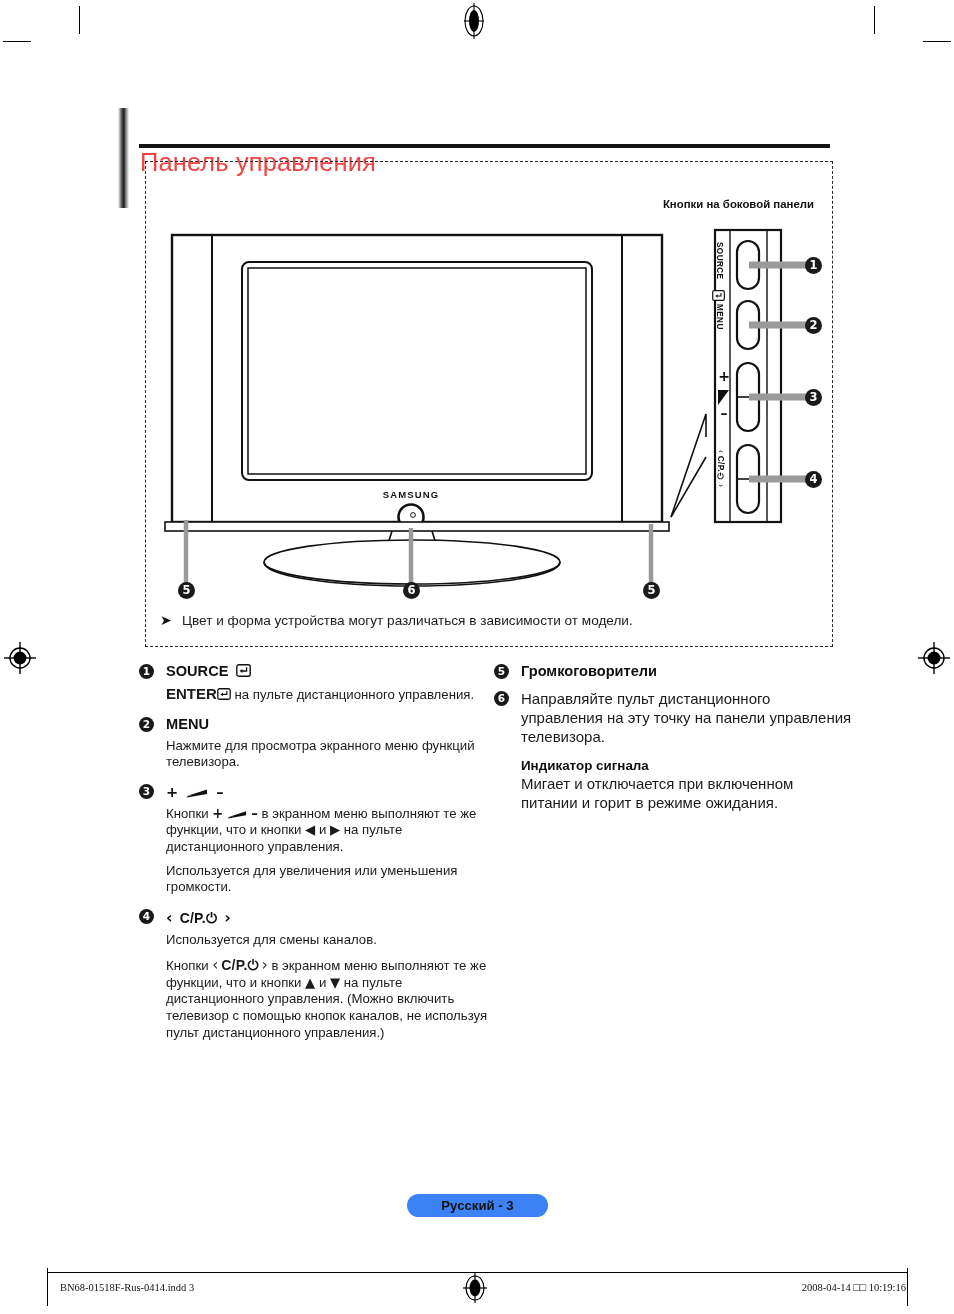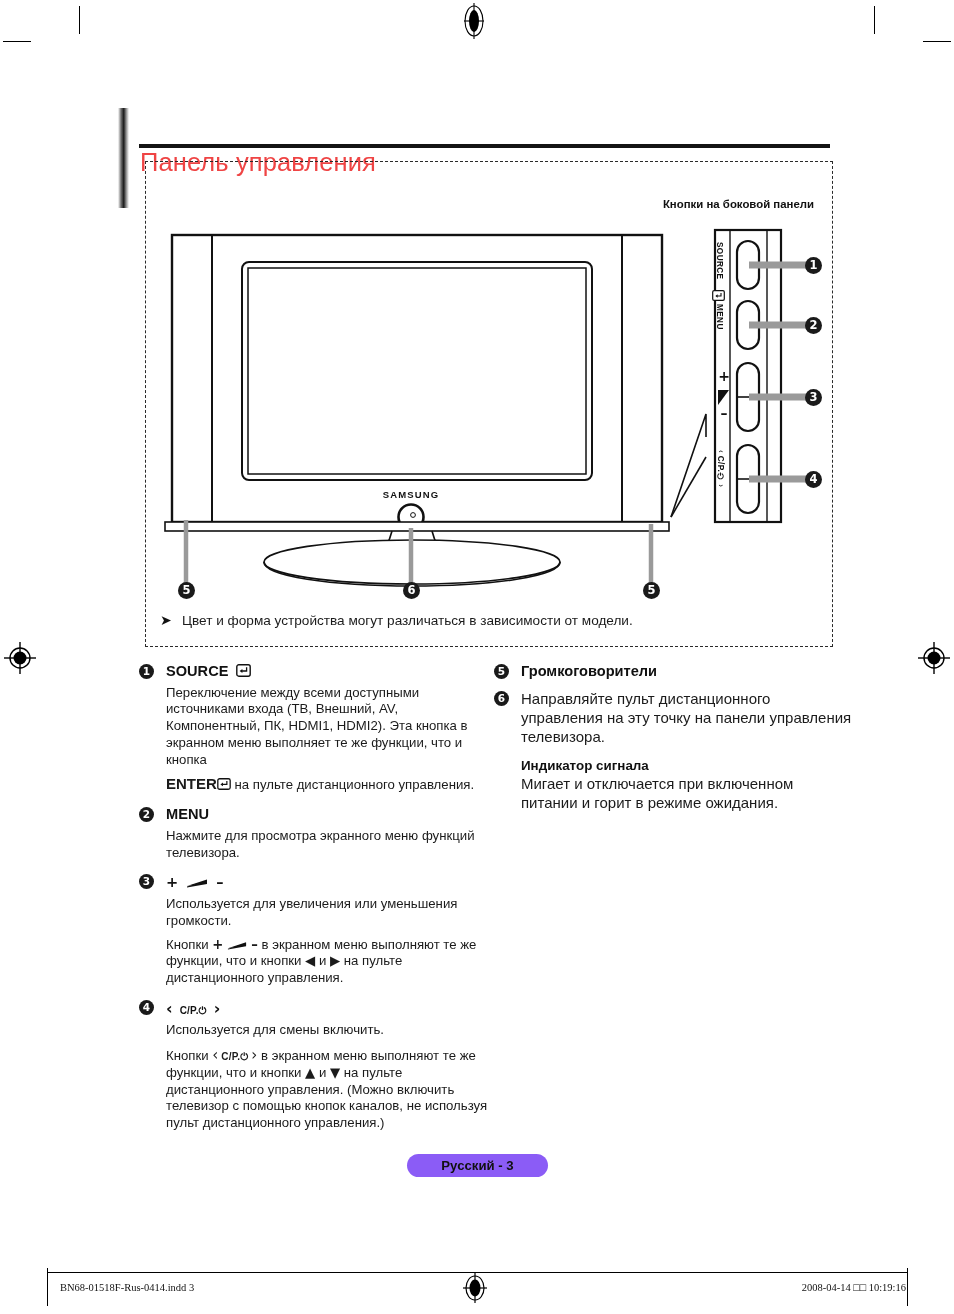--- a/index.html
+++ b/index.html
@@ -99,27 +99,27 @@
   .sub-head{
     margin-left:27px;margin-top:11px;
     font-size:13.4px;font-weight:bold;color:#111;line-height:1.24;
   }
   .sub-body{
     margin-left:27px;margin-top:1px;
     font-size:15px;line-height:1.265;color:#1b1b1b;
   }
   .bold-inline{font-weight:bold;font-size:15px;}
   .glyph{font-family:"DejaVu Sans",sans-serif;}
-  .cpr{font-size:10px;font-weight:bold;letter-spacing:0.2px;}
+  .cpr{font-size:14px;font-weight:bold;letter-spacing:0.2px;}
   .vol{font-family:"DejaVu Sans",sans-serif;font-weight:bold;}
 
   
   #page-badge{
-    position:absolute;left:407px;top:1154px;width:141px;height:23px;
-    background:#8b5cf6;border-radius:12px;
+    position:absolute;left:407px;top:1194px;width:141px;height:23px;
+    background:#3b82f6;border-radius:12px;
     font-size:13.2px;font-weight:bold;color:#111;
     text-align:center;line-height:23px;
   }
 
   
   #footer-rule{position:absolute;left:47px;top:1272px;width:860px;height:1px;background:#000;}
   .footer-tick{position:absolute;width:1px;height:38px;background:#000;top:1268px;}
   #footer-left{
     position:absolute;left:60px;top:1282px;
     font-size:10.5px;font-family:"Liberation Serif",serif;color:#111;white-space:nowrap;text-align:center;
@@ -263,21 +263,20 @@
     <div class="num">1</div>
     <div class="entry-head">
       <span>SOURCE</span>
       <svg style="vertical-align:-1px;margin-left:3px;" width="15" height="13" viewBox="0 0 15 13">
         <rect x="0.8" y="0.8" width="13.4" height="11.4" rx="2" fill="#fff" stroke="#111" stroke-width="1.4"></rect>
         <path d="M10.6 3.3 L10.6 7 L5 7" fill="none" stroke="#111" stroke-width="1.3"></path>
         <path d="M6.4 5 L3.6 7 L6.4 9 Z" fill="#111"></path>
       </svg>
     </div>
     <div class="entry-body">
-      <p>Переключение между всеми доступными источниками входа (ТВ, Внешний, AV, Компонентный, ПК, HDMI1, HDMI2). Эта кнопка в экранном меню выполняет те же функции, что и кнопка</p>
       <p><span class="bold-inline">ENTER</span><svg style="vertical-align:-1px;" width="14" height="12" viewBox="0 0 15 13">
             <rect x="0.8" y="0.8" width="13.4" height="11.4" rx="2" fill="#fff" stroke="#111" stroke-width="1.4"></rect>
             <path d="M10.6 3.3 L10.6 7 L5 7" fill="none" stroke="#111" stroke-width="1.3"></path>
             <path d="M6.4 5 L3.6 7 L6.4 9 Z" fill="#111"></path>
           </svg><span> на пульте дистанционного управления.</span></p>
     </div>
   </div>
 
   <div class="entry" style="margin-top:12px;">
     <div class="num">2</div>
@@ -291,37 +290,37 @@
     <div class="num">3</div>
     <div class="entry-head">
       <span class="vol">+</span>
       <svg style="vertical-align:-1px;margin:0 4px;" width="22" height="11" viewBox="0 0 22 11">
         <path d="M1 9.5 L21 3.5 L21 7 L1 10.5 Z" fill="#111"></path>
         <path d="M1 9 L21 2.6 L21 6 Z" fill="#111"></path>
       </svg>
       <span class="vol">–</span>
     </div>
     <div class="entry-body">
-      <p>Используется для увеличения или уменьшения громкости.</p>
       <p><span>Кнопки </span><span class="vol">+</span><svg style="vertical-align:-1px;margin:0 4px;" width="20" height="10" viewBox="0 0 22 11">
             <path d="M1 9.5 L21 3.5 L21 7 L1 10.5 Z" fill="#111"></path>
             <path d="M1 9 L21 2.6 L21 6 Z" fill="#111"></path>
           </svg><span class="vol">–</span><span> в экранном меню выполняют те же функции, что и кнопки </span><span class="glyph">◀</span> и <span class="glyph">▶</span><span> на пульте дистанционного управления.</span></p>
+      <p>Используется для увеличения или уменьшения громкости.</p>
     </div>
   </div>
 
   <div class="entry" style="margin-top:12px;">
     <div class="num">4</div>
     <div class="entry-head">
       <span class="glyph" style="font-size:16px;">‹</span>
       <span class="cpr" style="margin:0 3px;">C/P.⏻</span>
       <span class="glyph" style="font-size:16px;">›</span>
     </div>
     <div class="entry-body">
-      <p>Используется для смены включить.</p>
+      <p>Используется для смены каналов.</p>
       <p><span>Кнопки </span><span class="glyph" style="font-size:15px;">‹</span><span class="cpr" style="margin:0 3px;">C/P.⏻</span><span class="glyph" style="font-size:15px;">›</span><span> в экранном меню выполняют те же функции, что и кнопки </span><span class="glyph">▲</span> и <span class="glyph">▼</span><span> на пульте дистанционного управления. (Можно включить телевизор с помощью кнопок каналов, не используя пульт дистанционного управления.)</span></p>
     </div>
   </div>
 </div>
 
 <div id="col-right">
 
   <div class="entry">
     <div class="num">5</div>
     <div class="entry-head">Громкоговорители</div>

